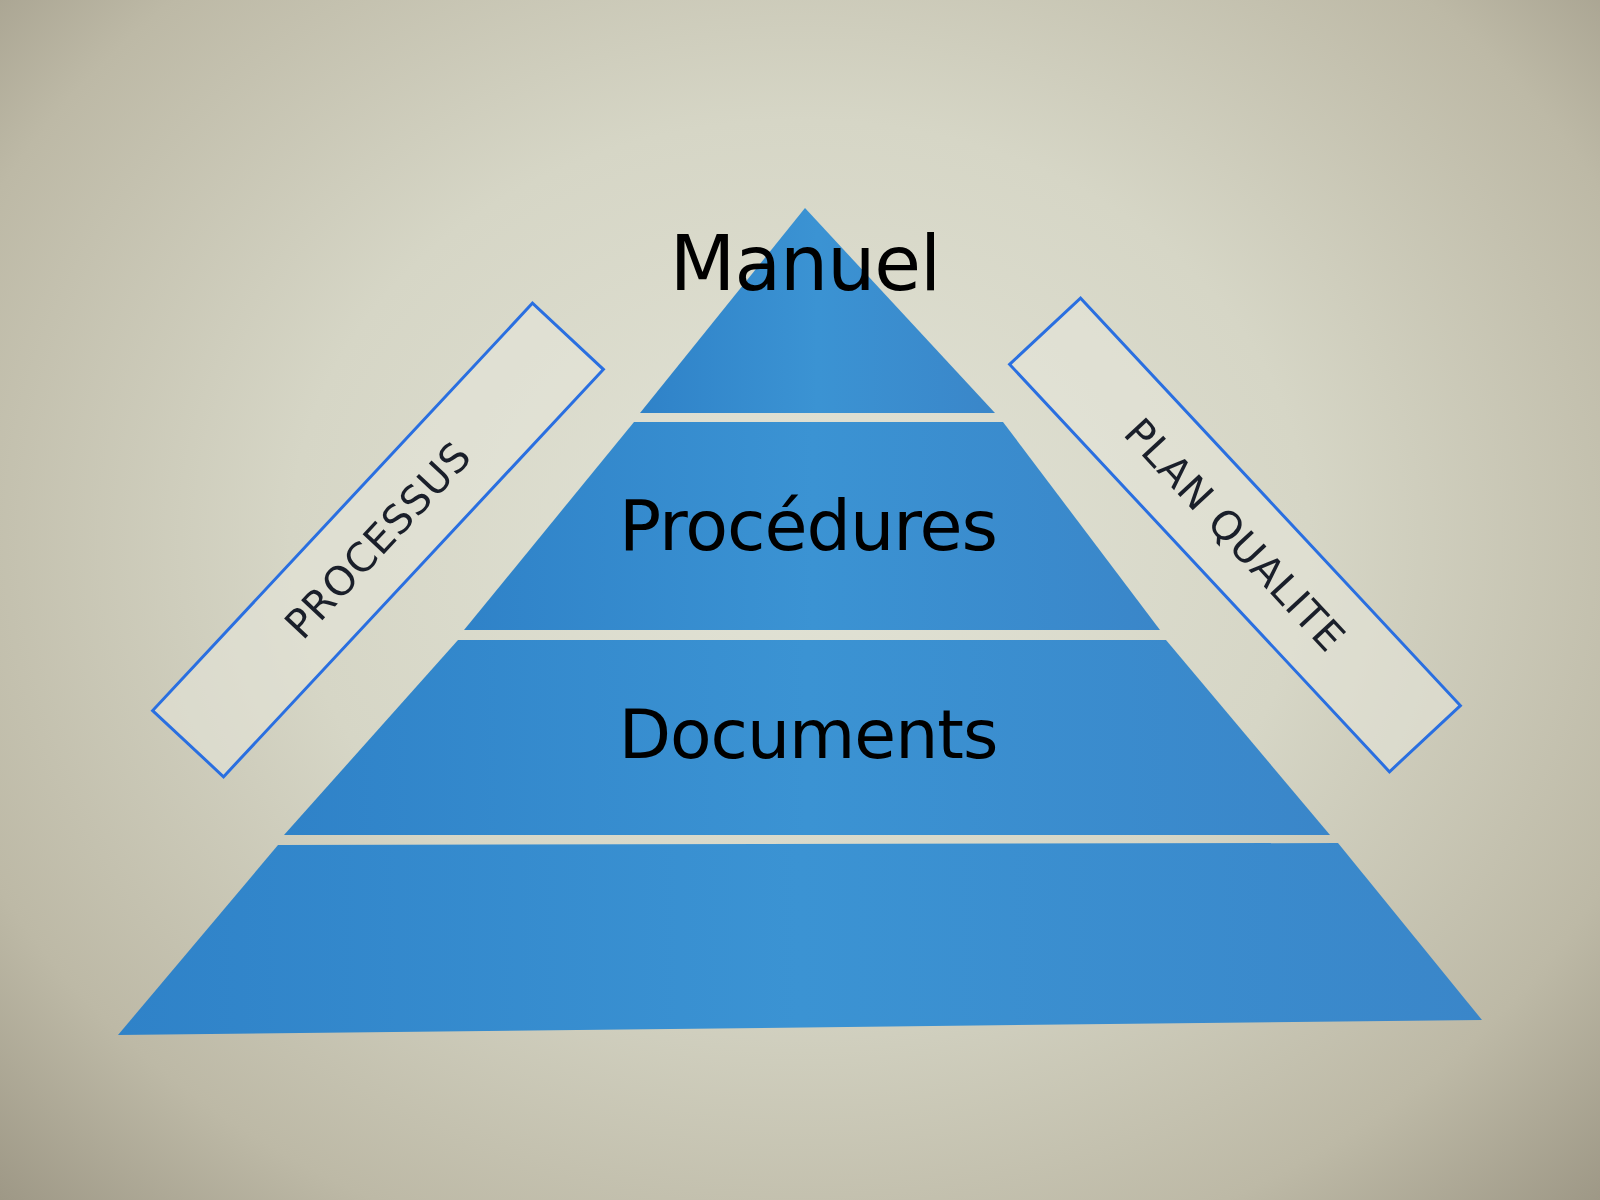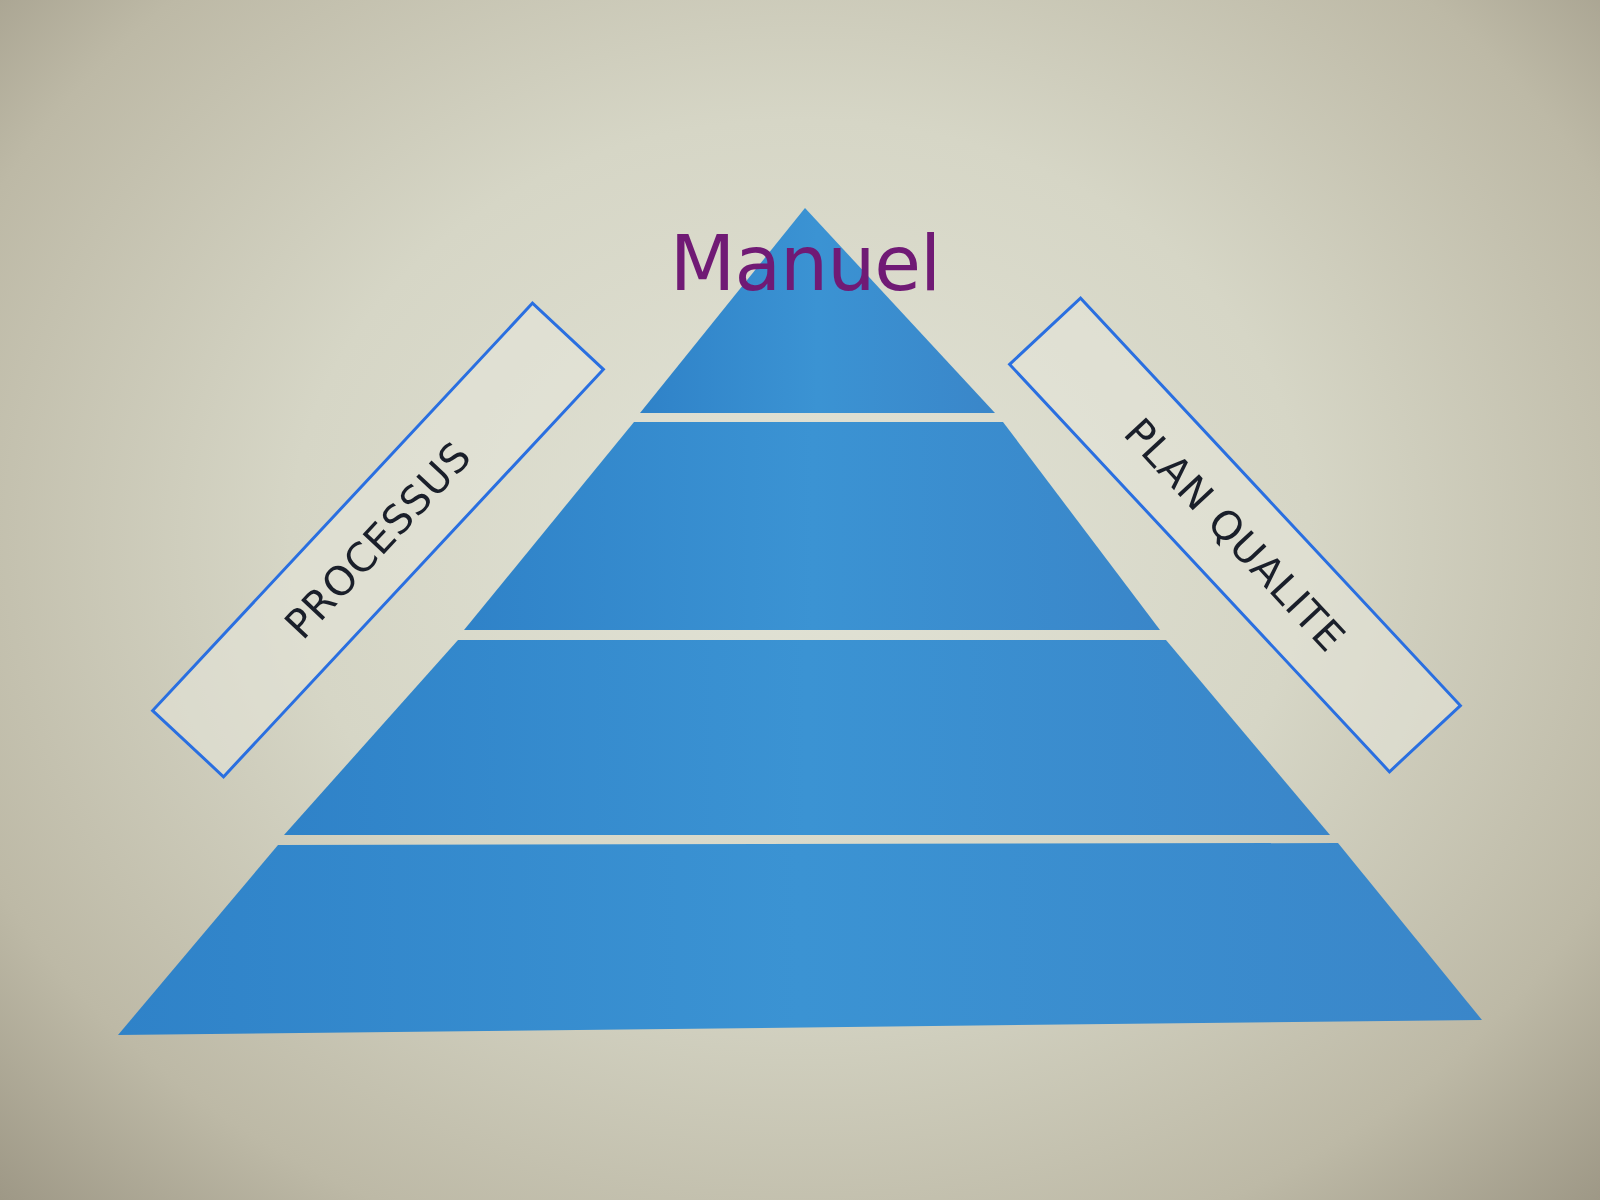--- a/index.html
+++ b/index.html
@@ -5,21 +5,21 @@
   html, body { margin: 0; padding: 0; }
   body {
     width: 1600px; height: 1200px; overflow: hidden;
     background: radial-gradient(ellipse at 50% 45%, #e2e3d6 0%, #d6d6c6 45%, #bdb9a6 80%, #9e9886 100%);
     font-family: "DejaVu Sans", sans-serif;
     position: relative;
   }
   .stage { position: absolute; left: 0; top: 0; width: 1600px; height: 1200px; }
   svg.pyramid { position: absolute; left: 0; top: 0; }
   .tier-label {
-    position: absolute; color: #701a75; text-align: center;
+    position: absolute; color: #000000; text-align: center;
     white-space: nowrap; transform: translateX(-50%);
     letter-spacing: -1px;
   }
   .side-box {
     position: absolute; box-sizing: border-box;
     border: 3px solid #2a6fe0; background: rgba(228,229,216,0.6);
     display: flex; align-items: center; justify-content: center;
     color: #1a1f2a; font-size: 40px; letter-spacing: 1px;
     transform-origin: center center;
   }
@@ -44,21 +44,23 @@
 
     <polygon points="458,640 1166,640 1330,835 284,835" fill="url(#tierGrad)"></polygon>
 
     <polygon points="278,845 1338,843 1482,1020 118,1035" fill="url(#tierGrad)"></polygon>
   </svg>
 
   <div class="tier-label" style="left:805px; top:215px; font-size:76px; line-height:98px;">
     <div>Manuel</div>
   </div>
 
+  <div class="tier-label" style="left:808px; top:485px; font-size:70px;">Procédures</div>
 
+  <div class="tier-label" style="left:808px; top:695px; font-size:68px;">Documents</div>
 
 
   <div class="side-box" style="left:98px; top:490px; width:560px; height:100px; transform: rotate(-47deg);">
     <span>PROCESSUS</span>
   </div>
 
   <div class="side-box" style="left:955px; top:485px; width:560px; height:100px; transform: rotate(47deg);">
     <span>PLAN QUALITE</span>
   </div>
 

